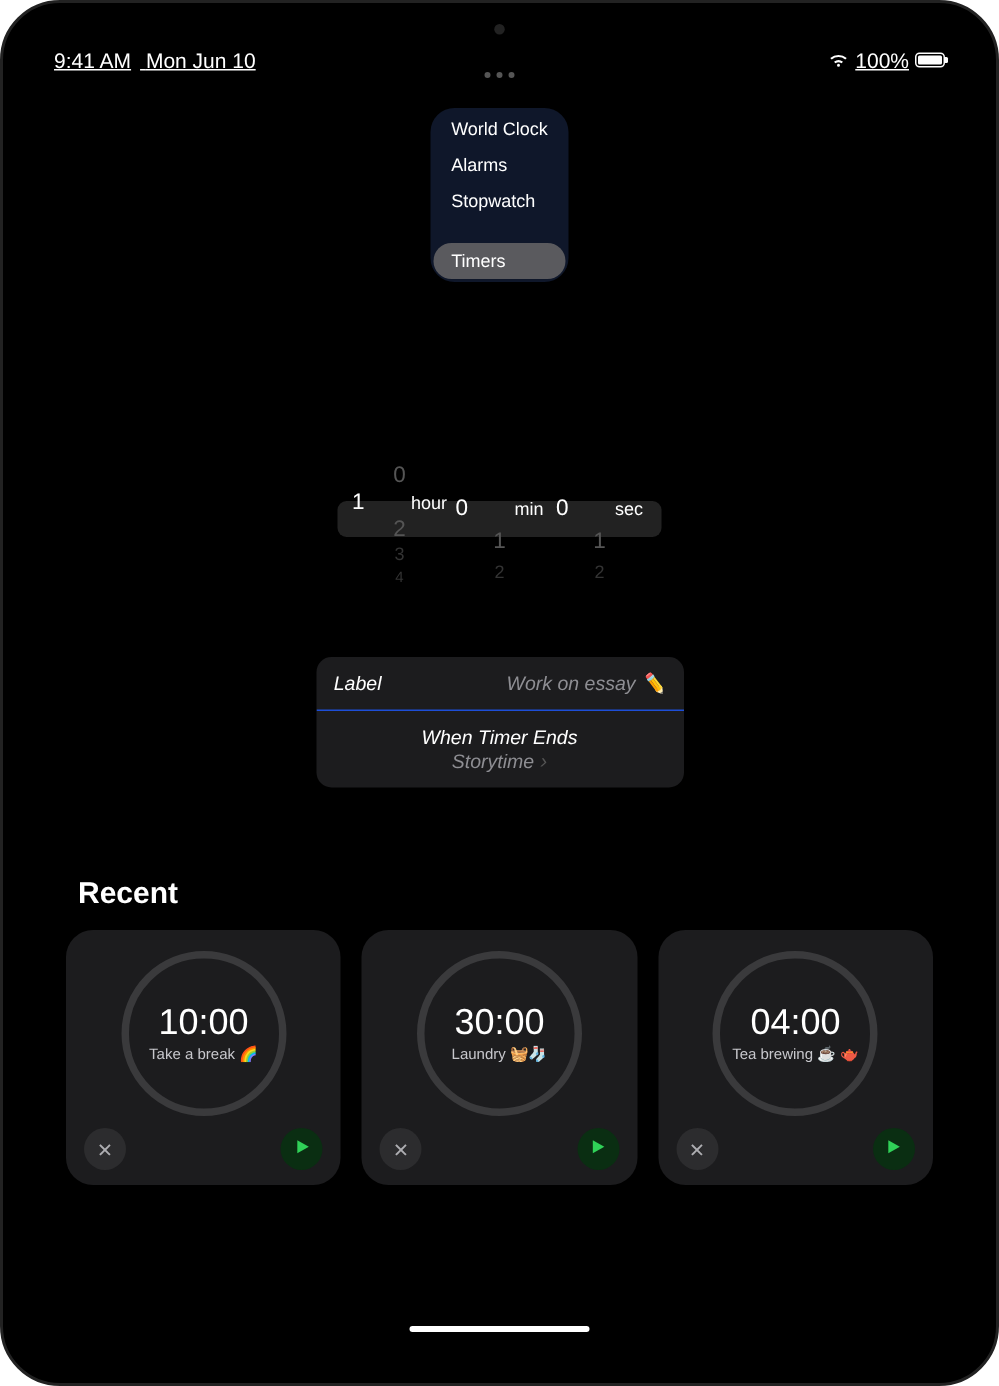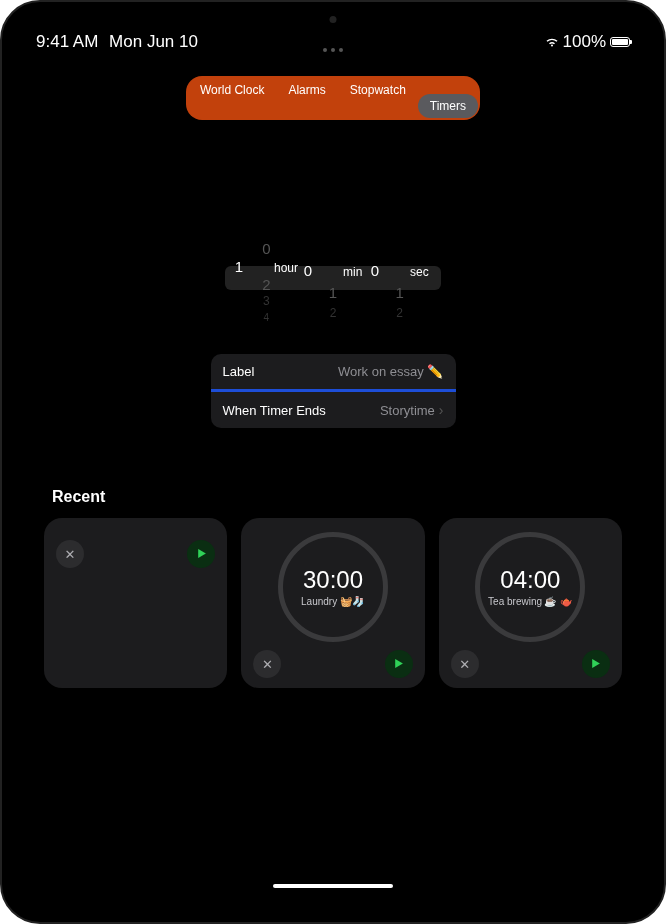--- a/index.html
+++ b/index.html
@@ -34,24 +34,25 @@
     transform: translateX(-50%);
     width: 7px; height: 7px;
     border-radius: 50%;
     background: #222;
   }
   
   .status-bar {
     display: flex;
     justify-content: space-between;
     align-items: center;
-    font-size: 17px;
+    font-size: 14px;
     font-weight: 500;
     padding: 2px 6px 0 6px;
     color: #fff;
+    text-decoration: underline;
   }
   .status-left span { margin-right: 6px; }
   .status-right { display: flex; align-items: center; gap: 4px; }
   .battery-body {
     display: inline-block;
     width: 20px; height: 10px;
     border: 1px solid #fff;
     border-radius: 3px;
     position: relative;
     vertical-align: middle;
@@ -80,24 +81,25 @@
   }
   .multitask span {
     width: 4px; height: 4px;
     background: #555;
     border-radius: 50%;
   }
   
   .seg {
     margin: 24px auto 0 auto;
     width: fit-content;
-    background: #c2410c;
+    background: #0f172a;
     border-radius: 16px;
     display: flex;
     padding: 2px;
+    flex-direction: column;
   }
   .seg-item {
     padding: 5px 12px;
     font-size: 12px;
     color: #fff;
     border-radius: 14px;
     cursor: pointer;
   }
   .seg-item.active {
     background: #5a5a5e;
@@ -132,34 +134,35 @@
     z-index: 0;
   }
   .pick-num { font-size: 15px; z-index: 1; color: #ccc; }
   .pick-num.sel { color: #fff; }
   .pick-num.dim { color: #555; }
   .pick-num.dim2 { color: #333; font-size: 12px; }
   .pick-unit { font-size: 12px; margin-left: 3px; padding-left: 28px; }
   .pick-row { display: flex; align-items: baseline; height: 22px; z-index: 1; }
   
   .settings-box {
-    margin: 24px auto 0 auto;
+    margin: 40px auto 0 auto;
     width: 245px;
     background: #1c1c1e;
     border-radius: 10px;
     overflow: hidden;
+    font-style: italic;
   }
   .settings-row {
     display: flex;
     justify-content: space-between;
     align-items: center;
     padding: 10px 12px;
     font-size: 13px;
   }
-  .settings-row + .settings-row { border-top: 3px solid #1d4ed8; }
+  .settings-row + .settings-row { border-top: 1px solid #1d4ed8; flex-direction: column; }
   .settings-val { color: #8e8e93; display: flex; align-items: center; gap: 4px; }
   .chevron { color: #555; font-size: 14px; }
   
   .big-buttons {
     display: flex;
     justify-content: space-between;
     padding: 0 16px;
     margin-top: 50px;
   }
   .round-btn {
@@ -168,21 +171,21 @@
     display: flex;
     align-items: center;
     justify-content: center;
     font-size: 13px;
     border: 2px solid transparent;
   }
   .cancel-btn { background: #141414; color: #6b6b6b; border-color: #0a0a0a; }
   .start-btn { background: #0a2e12; color: #30d158; border-color: #061c0c; }
   
   .recent-title {
-    font-size: 16px;
+    font-size: 20px;
     font-weight: 600;
     margin: 60px 0 12px 22px;
   }
   .recent-row {
     display: flex;
     gap: 14px;
     padding: 0 14px;
   }
   .recent-card {
     flex: 1;
@@ -340,20 +343,24 @@
           <span class="chevron">›</span>
         </span>
       </div>
     </div>
 
 
     <div class="recent-title">Recent</div>
     <div class="recent-row">
 
       <div class="recent-card">
+        <div class="dial">
+          <div class="dial-time">10:00</div>
+          <div class="dial-label">Take a break 🌈</div>
+        </div>
         <div class="card-controls">
           <div class="mini-btn mini-close">
             <span>✕</span>
           </div>
           <div class="mini-btn mini-play">
             <span><svg viewBox="0 0 10 10">
                   <path d="M2 1l7 4-7 4z" fill="#30d158"></path>
                 </svg></span>
           </div>
         </div>

